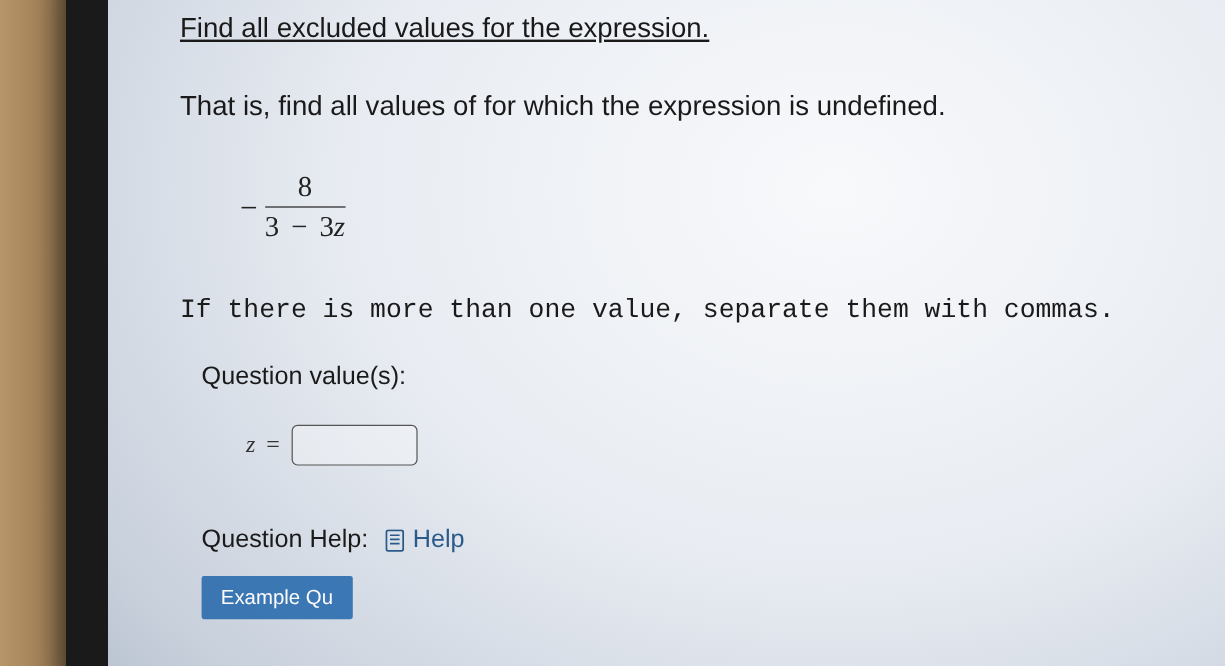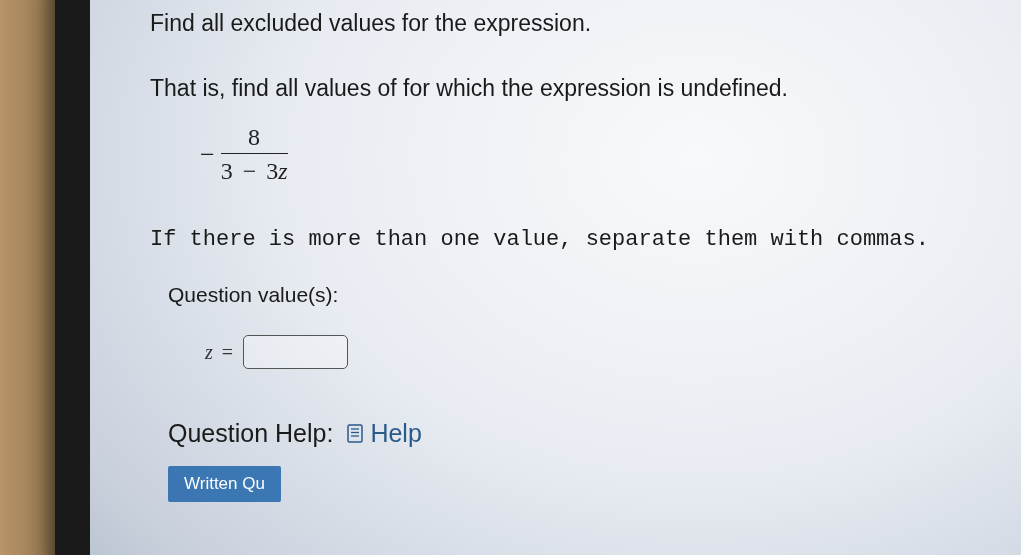--- a/index.html
+++ b/index.html
@@ -38,26 +38,27 @@
       background: radial-gradient(ellipse 900px 700px at 65% 30%, #f8f9fb 0%, #e8ecf2 45%, #c8d0dc 80%, #aab4c4 100%);
       z-index: 2;
       padding: 30px 60px 20px 60px;
       color: #2a2a2a;
     }
     .question-line1 {
       font-size: 23px;
       font-weight: 400;
       color: #1a1a1a;
       margin-bottom: 38px;
+      text-decoration: underline;
     }
     .question-line2 {
       font-size: 23px;
       font-weight: 400;
       color: #1a1a1a;
-      margin-bottom: 22px;
+      margin-bottom: 41px;
     }
     .math-expr {
       display: inline-flex;
       align-items: center;
       margin-left: 50px;
       margin-bottom: 42px;
       font-family: 'Cambria Math', 'Times New Roman', serif;
       font-size: 24px;
       color: #222;
     }
@@ -114,21 +115,21 @@
       height: 34px;
       border: 1.5px solid #555;
       border-radius: 5px;
       background: rgba(255,255,255,0.3);
       font-size: 18px;
       padding: 0 8px;
     }
     .help-row {
       display: flex;
       align-items: center;
-      font-size: 25px;
+      font-size: 21px;
       color: #1a1a1a;
       margin-left: 18px;
       gap: 14px;
       margin-bottom: 18px;
     }
     .help-link {
       display: inline-flex;
       align-items: center;
       gap: 7px;
       color: #2a5a8a;
@@ -194,15 +195,15 @@
       <svg class="doc-icon" viewBox="0 0 16 19">
         <rect x="1" y="1" width="14" height="17" rx="1.5" fill="none" stroke="#2a5a8a" stroke-width="1.5"></rect>
         <line x1="4" y1="5" x2="12" y2="5" stroke="#2a5a8a" stroke-width="1.3"></line>
         <line x1="4" y1="8.5" x2="12" y2="8.5" stroke="#2a5a8a" stroke-width="1.3"></line>
         <line x1="4" y1="12" x2="12" y2="12" stroke="#2a5a8a" stroke-width="1.3"></line>
       </svg>
       <span>Help</span>
     </span>
   </div>
 
-  <button class="submit-btn">Written Qu</button>
+  <button class="submit-btn">Example Qu</button>
 
 </div>
 
 </body></html>

